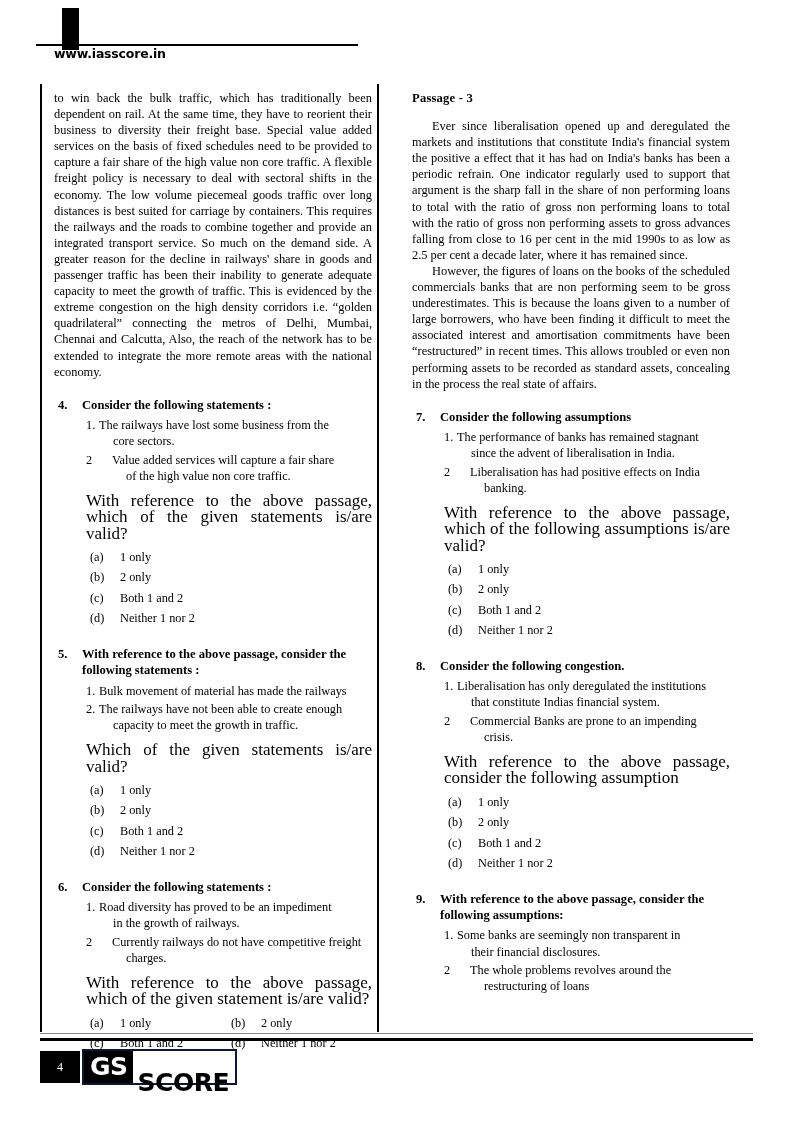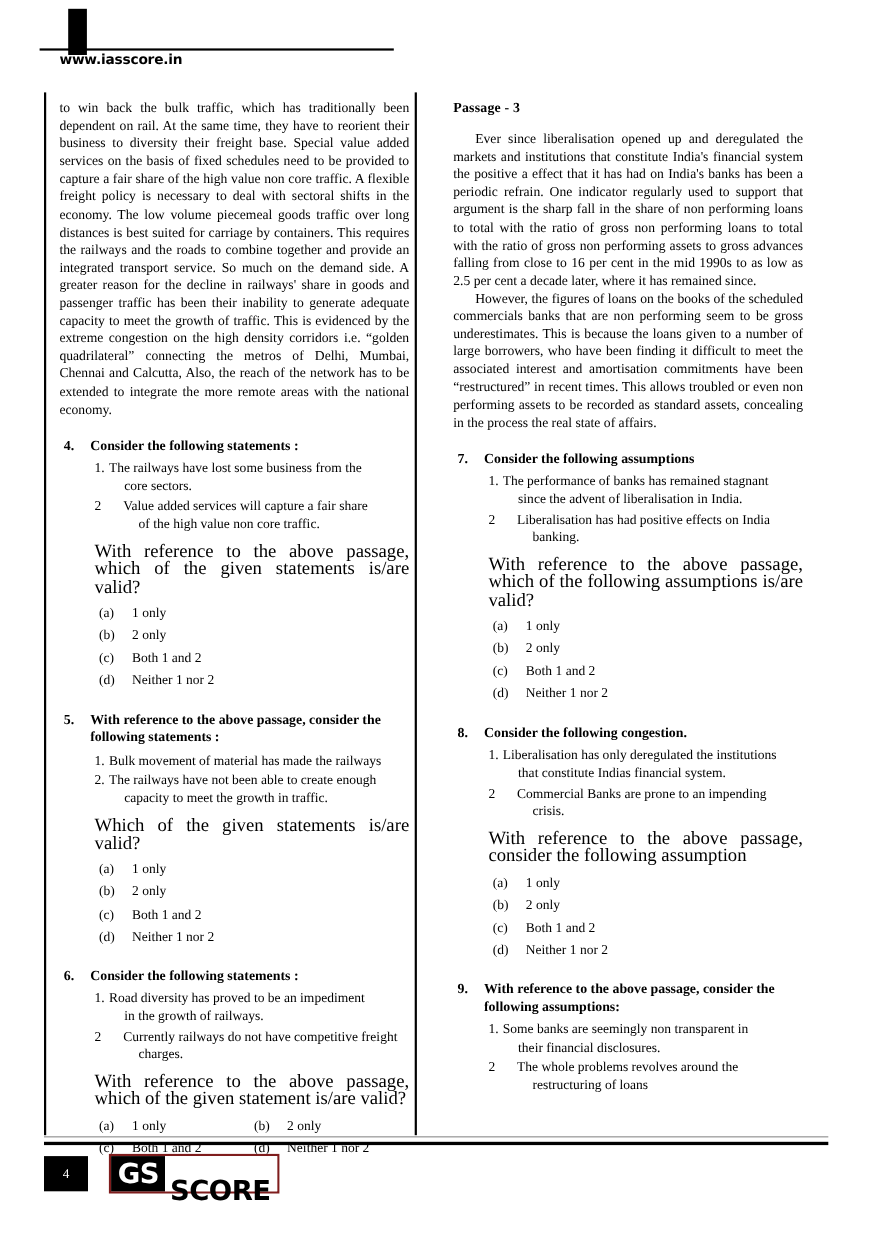--- a/index.html
+++ b/index.html
@@ -227,26 +227,26 @@
     width: 40px;
     height: 32px;
     line-height: 32px;
     text-align: center;
     color: #ffffff;
     font-family: "Liberation Serif", "DejaVu Serif", serif;
     font-size: 12px;
   }
   .logo {
     position: absolute;
-    left: 99px;
+    left: 82px;
     top: 8px;
     height: 36px;
     display: flex;
     align-items: stretch;
-    border: 2px solid #7f1d1d;
+    border: 2px solid #0f172a;
     box-sizing: border-box;
   }
   .logo-gs {
     background: #000000;
     color: #ffffff;
     font-family: "DejaVu Sans", "Liberation Sans", sans-serif;
     font-weight: bold;
     font-size: 25px;
     line-height: 32px;
     padding: 0 5px 0 6px;

